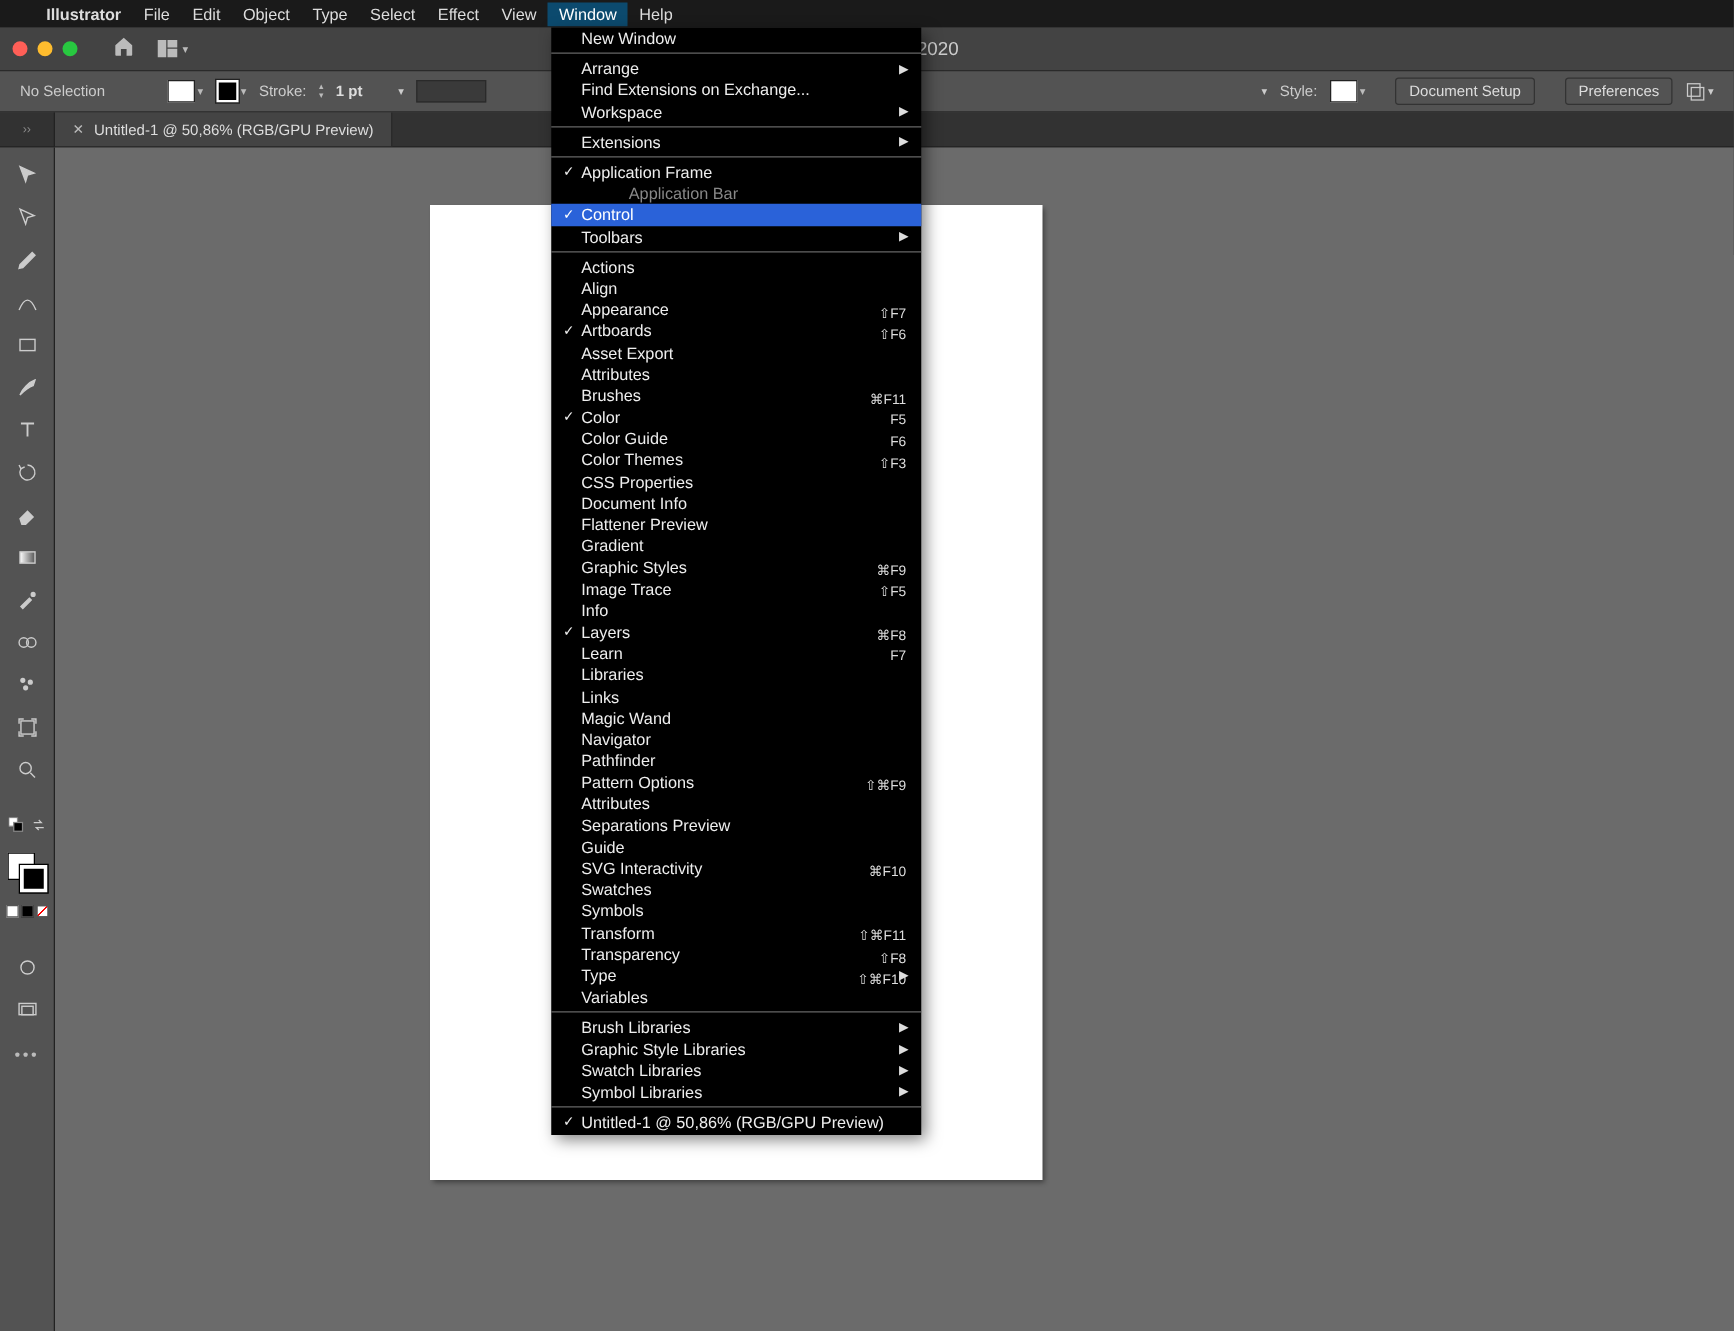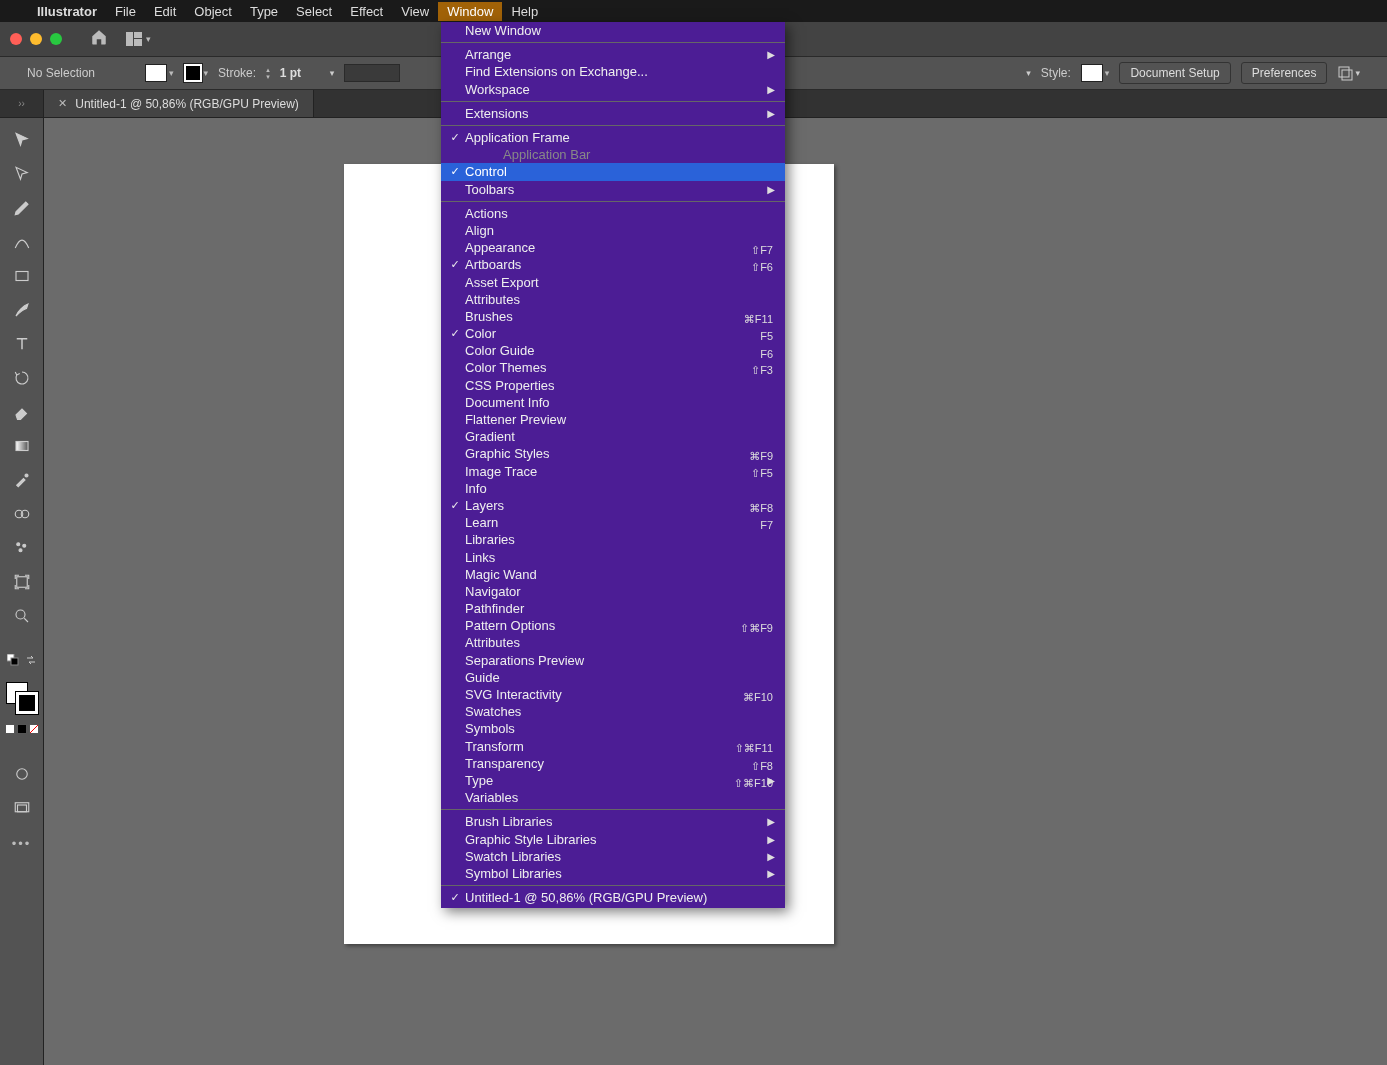--- a/index.html
+++ b/index.html
@@ -3,46 +3,46 @@
 <meta charset="utf-8">
 <style>
   * { margin: 0; padding: 0; box-sizing: border-box; font-family: -apple-system, "Helvetica Neue", Arial, sans-serif; }
   body { background: #323232; width: 1387px; height: 1065px; overflow: hidden; color: #ddd; font-size: 13px; }
 
   
   .menubar { height: 22px; background: #1a1a1a; display: flex; align-items: center; padding: 0 10px; gap: 0; }
   .menubar .apple { width: 18px; text-align: center; font-size: 14px; color: #ddd; padding: 0 8px; }
   .menubar .mitem { padding: 2px 9px; color: #ddd; font-size: 13px; cursor: default; }
   .menubar .mitem.bold { font-weight: 600; }
-  .menubar .mitem.open { background: #a16207; color: #fff; }
+  .menubar .mitem.open { background: #0c4a6e; color: #fff; }
 
   
   .titlebar { height: 34px; background: #434343; display: flex; align-items: center; padding: 0 10px; position: relative; }
   .traffic { display: flex; gap: 8px; }
   .traffic span { width: 12px; height: 12px; border-radius: 50%; display: inline-block; }
   .tl-close { background: #ff5f57; }
   .tl-min { background: #febc2e; }
   .tl-max { background: #28c840; }
   .home-icon { margin-left: 28px; color: #bbb; font-size: 16px; }
   .wsw { margin-left: 18px; display: flex; align-items: center; gap: 4px; color: #bbb; }
   .app-title { position: absolute; left: 0; right: 0; text-align: center; color: #ccc; font-size: 15px; pointer-events: none; }
 
   
-  .controlbar { height: 34px; background: #535353; display: flex; align-items: center; padding: 0 27px; gap: 10px; border-top: 1px solid #2a2a2a; border-bottom: 1px solid #2a2a2a; font-size: 12px; color: #ccc; }
+  .controlbar { height: 34px; background: #535353; display: flex; align-items: center; padding: 0 16px; gap: 10px; border-top: 1px solid #2a2a2a; border-bottom: 1px solid #2a2a2a; font-size: 12px; color: #ccc; }
   .swatch { width: 22px; height: 18px; border: 1px solid #222; display: inline-block; }
   .swatch.white { background: #fff; }
   .swatch.black { background: #000; border: 2px solid #fff; outline: 1px solid #222; width:18px; height:18px; }
   .dd { display:flex; align-items:center; gap:2px; }
   .dd .arrow { font-size: 9px; color:#bbb; }
   .stroke-label { }
   .stepper { display:flex; flex-direction:column; font-size:7px; line-height:7px; color:#bbb; }
   .num-input { width: 40px; background:transparent; border:none; color:#ddd; font-size:12px;font-weight:bold; }
   .longbox { width: 56px; height: 18px; background: #3a3a3a; border:1px solid #2a2a2a; }
   .ctrl-right { margin-left:auto; display:flex; align-items:center; gap:10px; }
-  .btn { background:#535353; border:1px solid #333; color:#ddd; padding:3px 10px; font-size:12px; border-radius:3px; }
+  .btn { background:#535353; border:1px solid #333; color:#ddd; padding:3px 10px; font-size:12px; border-radius:3px;margin-left:14px; }
   .style-sw { width:22px; height:18px; background:#fff; border:1px solid #222; }
 
   
   .tabstrip { height: 28px; background: #323232; display:flex; align-items:stretch; border-bottom:1px solid #222; }
   .toggle-col { width:44px; display:flex; align-items:center; justify-content:center; color:#888; font-size:10px; border-right:1px solid #222;}
   .doc-tab { display:flex; align-items:center; padding:0 14px; background:#444; color:#ddd; font-size:12px; gap:8px; border-right:1px solid #222; }
   .doc-tab .close { color:#bbb; font-size:11px; }
 
   
   .main { position:absolute; top:118px; left:0; right:0; bottom:0; display:flex; }
@@ -56,21 +56,21 @@
   .mini-sw { width:10px; height:10px; }
   .mini-sw.w { background:#fff; border:1px solid #555; }
   .mini-sw.b { background:#000; border:1px solid #555; }
   .mini-sw.r { background:linear-gradient(135deg,#fff 45%,red 46%,red 54%,#fff 55%); border:1px solid #555; }
   .dots { color:#bbb; letter-spacing:2px; margin-top:6px; }
 
   .canvas-area { flex:1; background:#6b6b6b; position:relative; }
   .artboard { position:absolute; top:46px; left:300px; width:490px; height:780px; background:#fff; box-shadow: 2px 2px 4px rgba(0,0,0,.4); }
 
   
-  .menu { position:absolute; top:22px; left:441px; width:344px; background:#4c1d95; box-shadow: 4px 4px 12px rgba(0,0,0,.5); z-index:1000; padding-bottom:2px; }
+  .menu { position:absolute; top:22px; left:441px; width:296px; background:#000000; box-shadow: 4px 4px 12px rgba(0,0,0,.5); z-index:1000; padding-bottom:2px; }
   .menu .row { display:flex; align-items:center; height:17.2px; padding:0 12px 0 6px; color:#eee; font-size:13px; cursor:default; position:relative; }
   .menu .row.disabled { color:#888;padding-left:44px; }
   .menu .row.highlight { background:#2a62d9; color:#fff; }
   .menu .check { width:16px; text-align:center; font-size:11px; }
   .menu .label { flex:1; white-space:nowrap; padding-left:2px; }
   .menu .shortcut { color:#ddd; font-size:11px;margin-top:40px; }
   .menu .sub { color:#ddd; font-size:10px; position:absolute; right:10px; }
   .menu .sep { height:1px; background:#666; margin:3px 0; }
 
   .chev { font-size:9px; }

